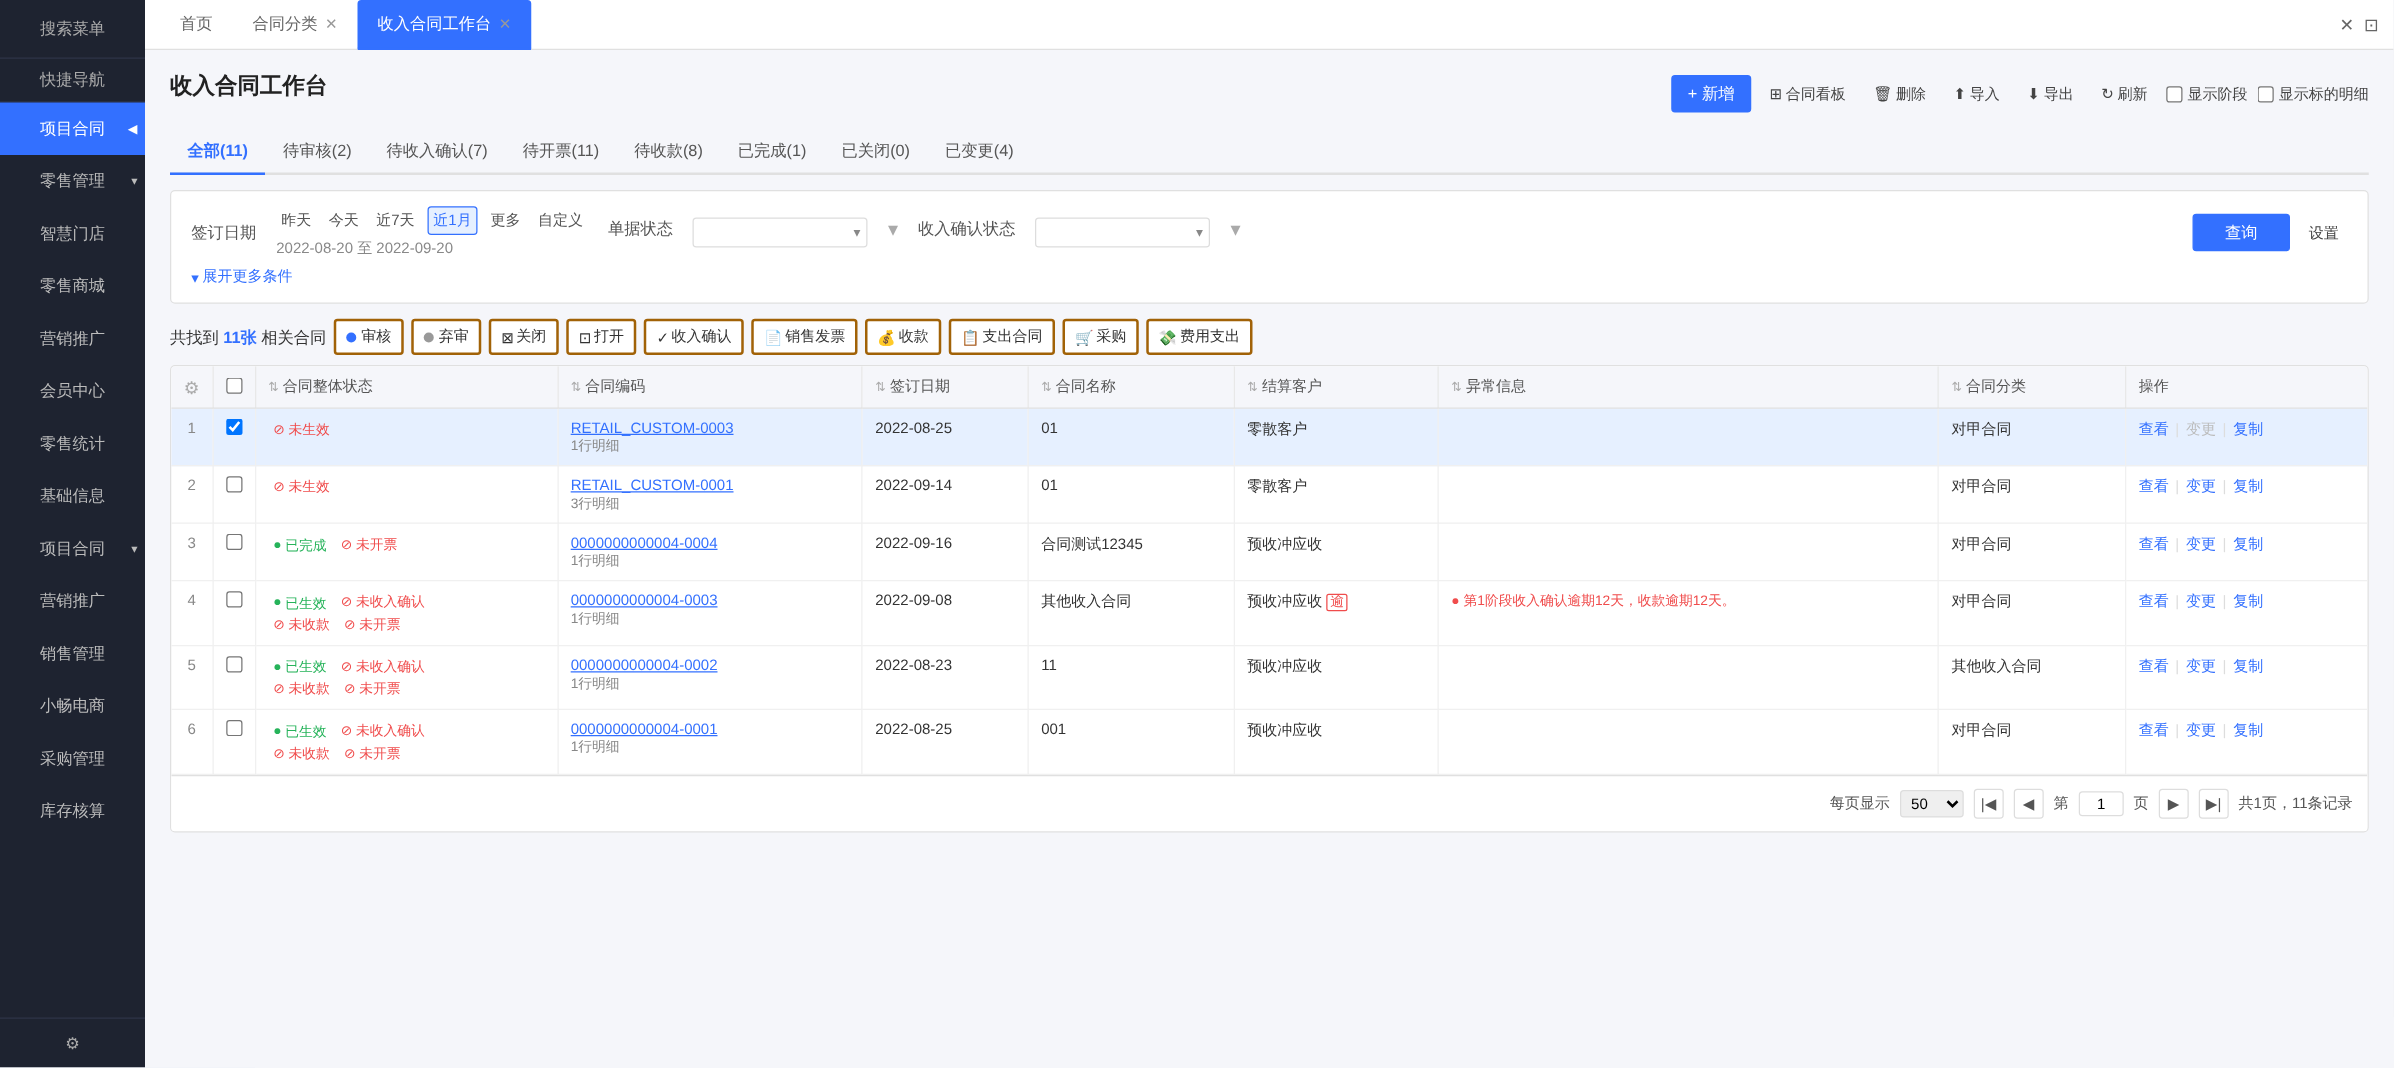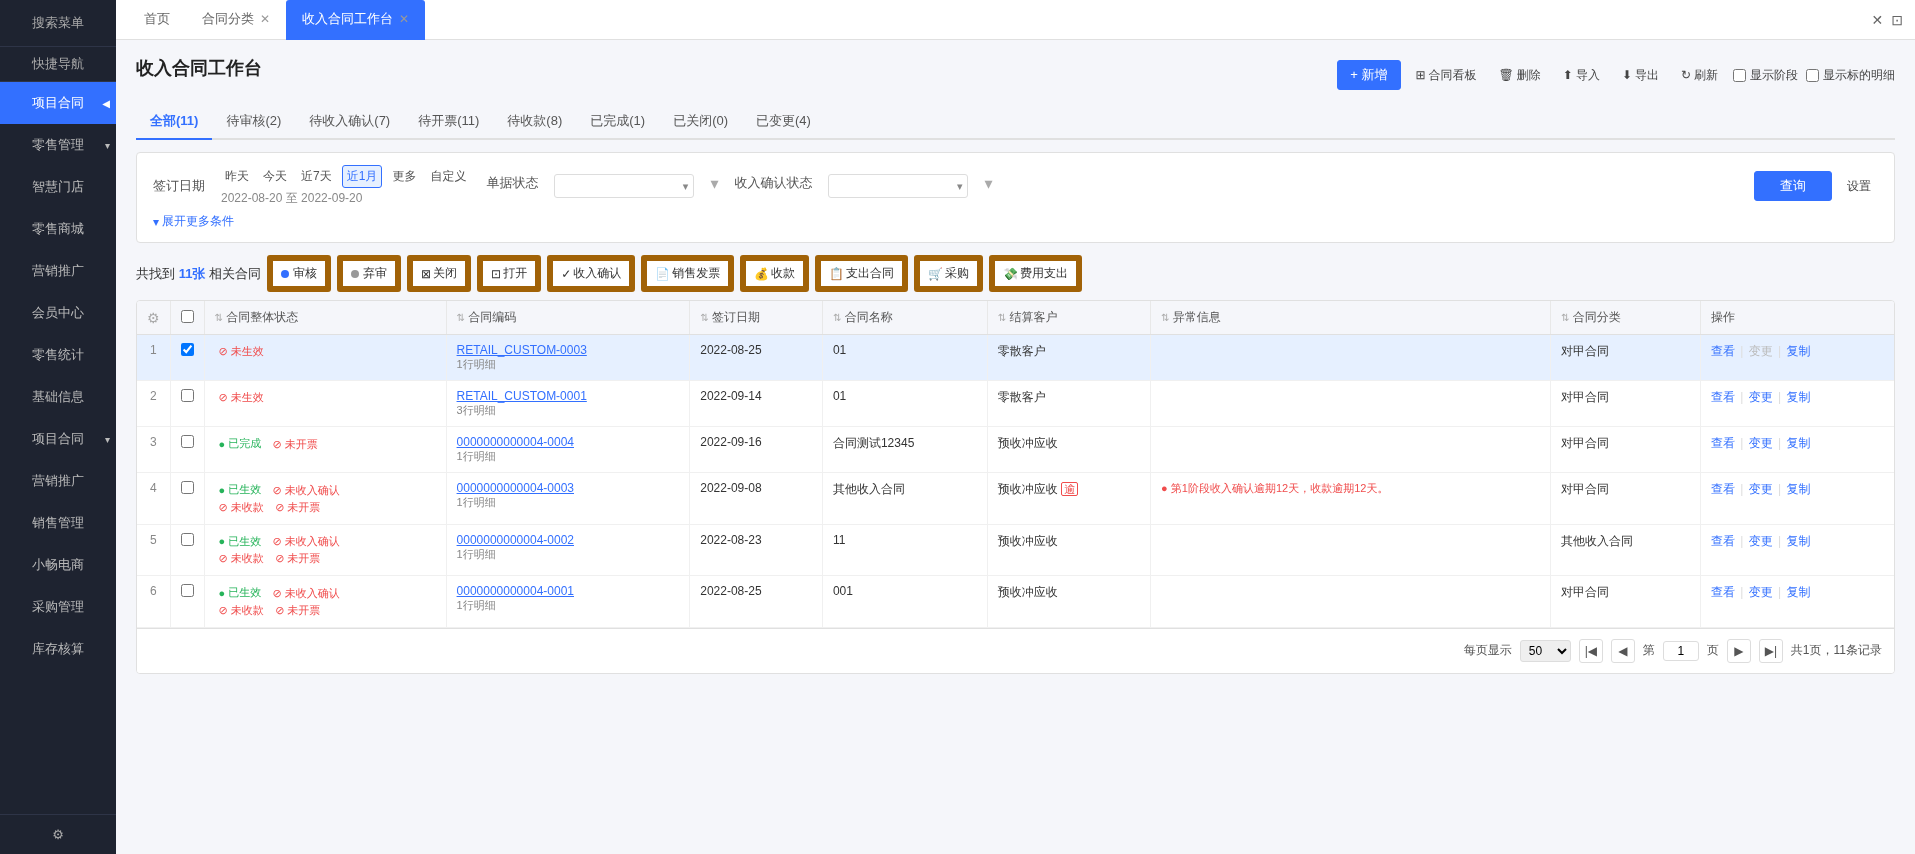--- a/index.html
+++ b/index.html
@@ -48,21 +48,21 @@
     .date-btn.active { background: #e6f0ff; color: #3370ff; border: 1px solid #3370ff; }
     .date-range { font-size: 12px; color: #888; margin-top: 2px; }
     .search-field { display: flex; align-items: flex-start; gap: 16px; }
     .select-box { border: 1px solid #ddd; border-radius: 3px; padding: 4px 24px 4px 8px; font-size: 12px; color: #555; background: #fff; appearance: none; cursor: pointer; min-width: 140px; position: relative; }
     .select-wrapper { position: relative; display: inline-block; }
     .select-wrapper::after { content: '▾'; position: absolute; right: 6px; top: 50%; transform: translateY(-50%); font-size: 11px; color: #888; pointer-events: none; }
     .expand-btn { font-size: 12px; color: #3370ff; cursor: pointer; display: flex; align-items: center; gap: 3px; margin: 0 auto; margin-top: 6px; }
 
     
     .action-bar { display: flex; align-items: center; gap: 6px; margin-bottom: 8px; flex-wrap: wrap; }
-    .action-btn { display: flex; align-items: center; gap: 2px; font-size: 12px; color: #333; cursor: pointer; padding: 4px 8px; border: 6px solid #a16207; border-radius: 3px; background: #fff; }
+    .action-btn { display: flex; align-items: center; gap: 2px; font-size: 12px; color: #333; cursor: pointer; padding: 4px 8px; border: 2px solid #a16207; border-radius: 3px; background: #fff; }
     .action-btn .dot { width: 8px; height: 8px; border-radius: 50%; display: inline-block; margin-right: 2px; }
     .dot-blue { background: #3370ff; }
     .dot-gray { background: #999; }
 
     
     .table-wrapper { background: #fff; border: 1px solid #e0e0e0; border-radius: 4px; overflow: auto; }
     table { width: 100%; border-collapse: collapse; font-size: 12px; }
     th { background: #f5f6fa; color: #555; padding: 8px 10px; text-align: left; border-bottom: 1px solid #e0e0e0; border-right: 1px solid #e8e8e8; white-space: nowrap; font-weight: normal; }
     th:last-child { border-right: none; }
     td { padding: 8px 10px; border-bottom: 1px solid #f0f0f0; border-right: 1px solid #f0f0f0; vertical-align: top; }

